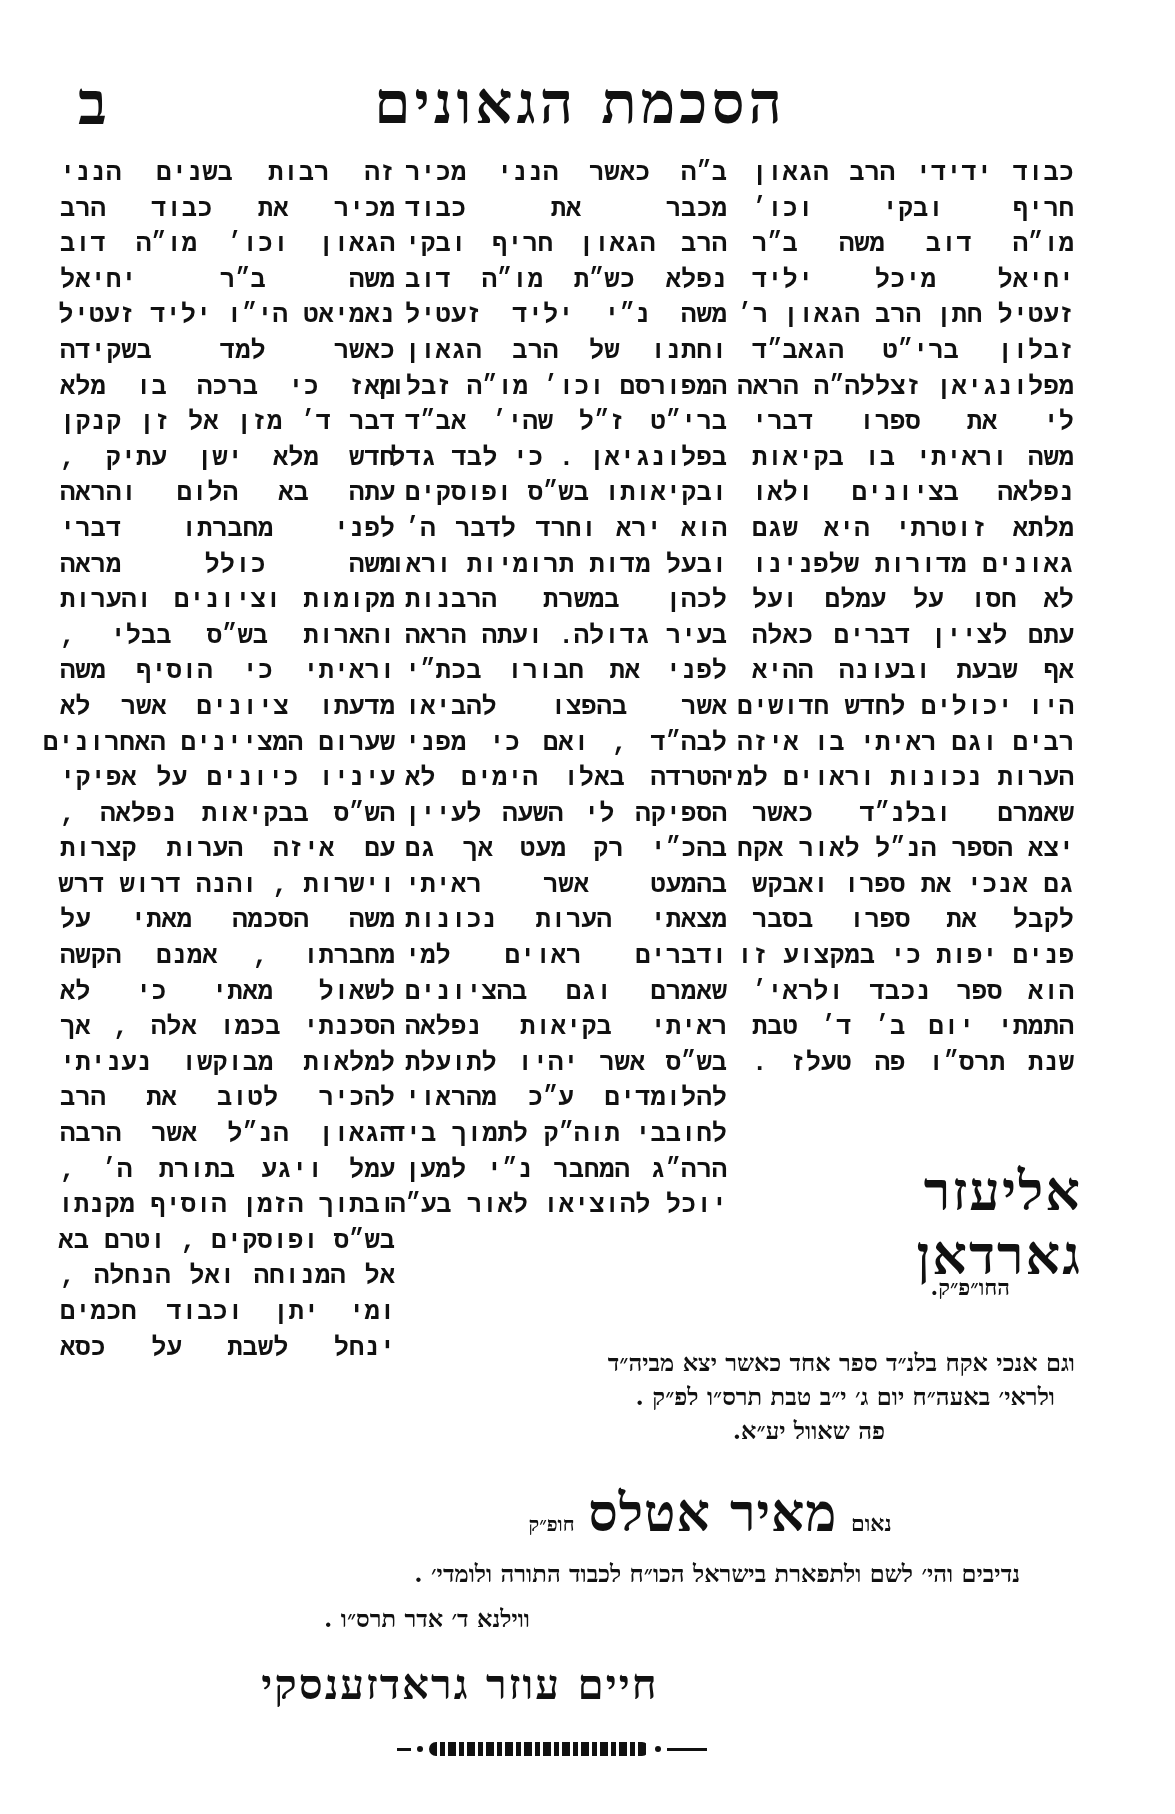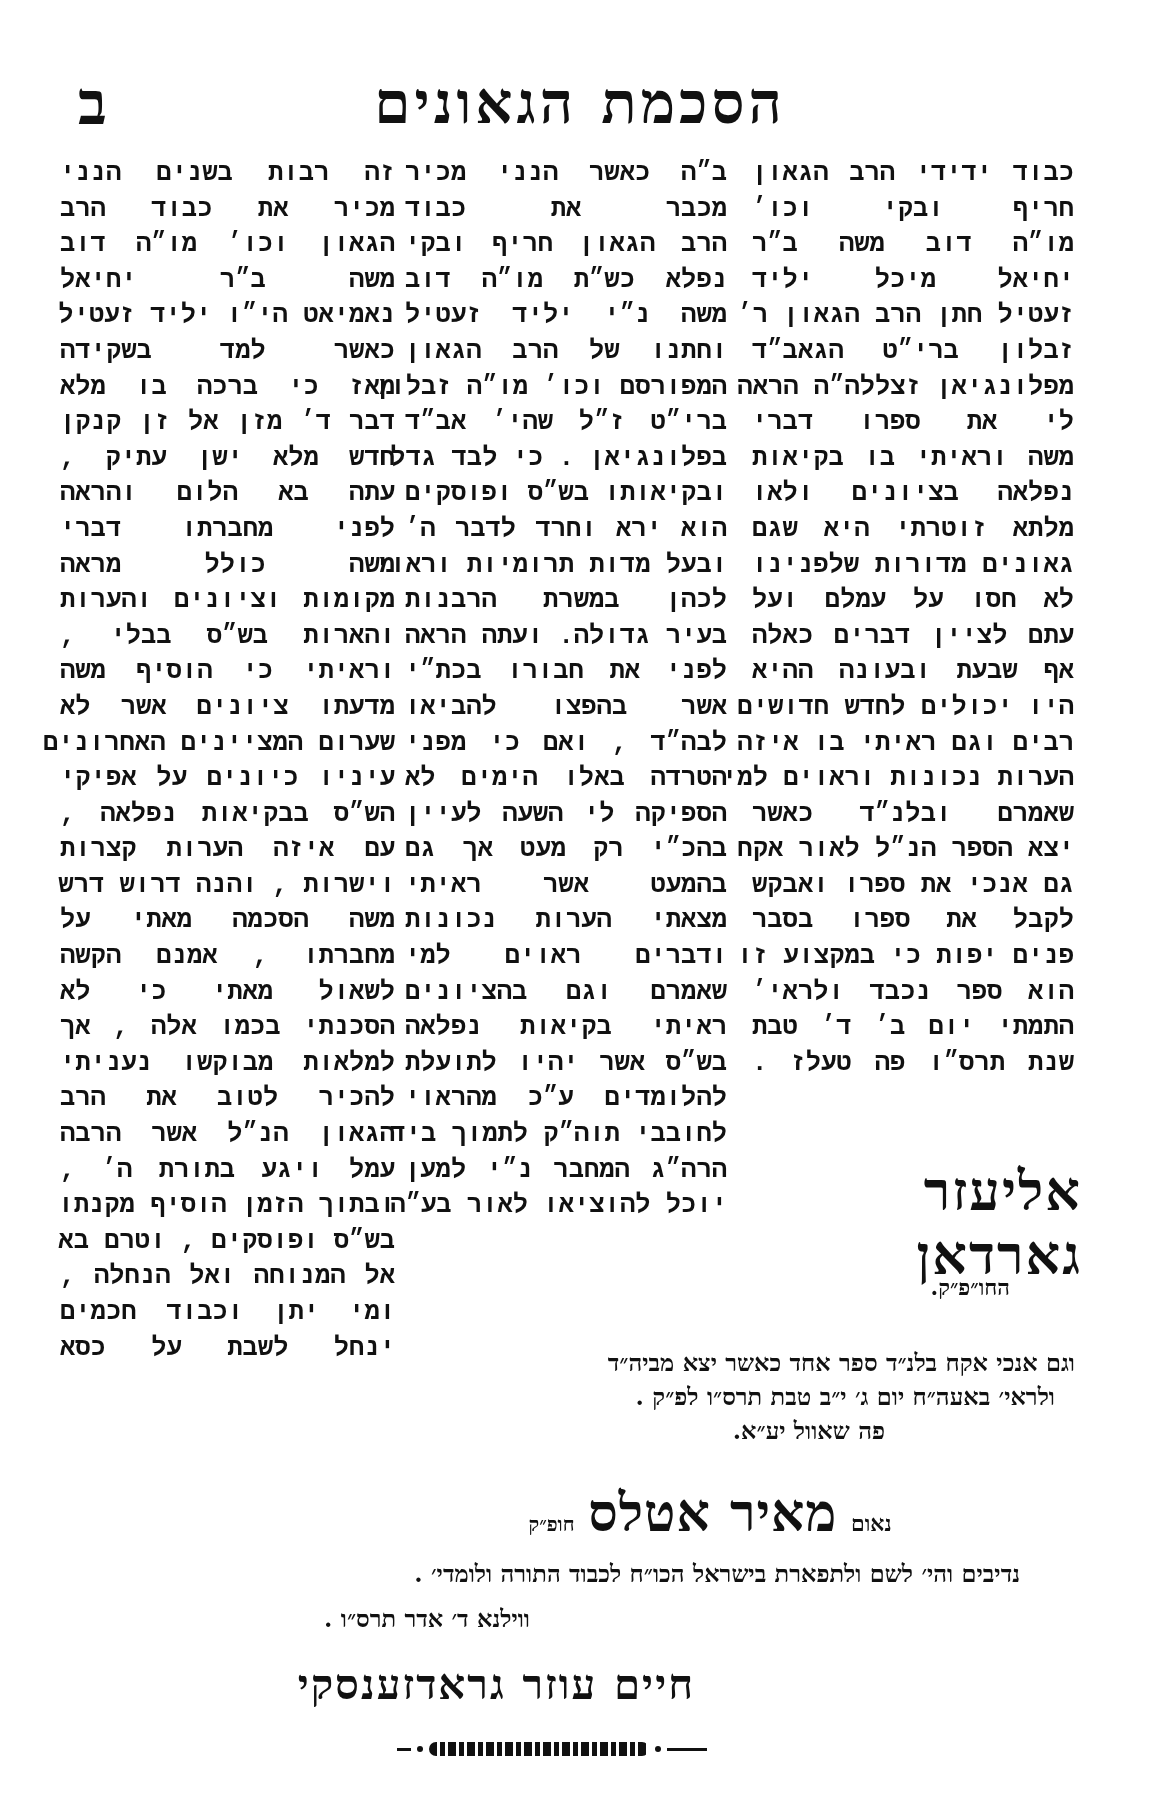--- a/index.html
+++ b/index.html
@@ -53,21 +53,21 @@
     .closing-line {
       position: absolute; left: 140px; top: 1535px; width: 880px; direction: rtl;
       font-size: 24px; font-weight: bold; text-align: right; white-space: nowrap; margin-top: 24px;
     }
     .date-line {
       position: absolute; left: 240px; top: 1604px; width: 290px; direction: rtl;
       font-size: 24px; font-weight: bold; text-align: right; white-space: nowrap;
     }
     .final-sig {
       position: absolute; left: 225px; top: 1660px; width: 470px; direction: rtl;
-      font-size: 42px; font-weight: bold; letter-spacing: 2px; white-space: nowrap;
+      font-size: 42px; font-weight: bold; text-align: center; letter-spacing: 2px; white-space: nowrap;
     }
     .ornament {
       position: absolute; left: 397px; top: 1738px; width: 310px; height: 22px;
       display: flex; align-items: center; gap: 6px;
     }
     .ornament .dash { height: 3px; background: #111; }
     .ornament .orn-body {
       flex: 1; height: 14px; border-radius: 7px;
       background: repeating-linear-gradient(90deg, #111 0 8px, #fff 8px 11px, #111 11px 16px, #fff 16px 19px);
     }

